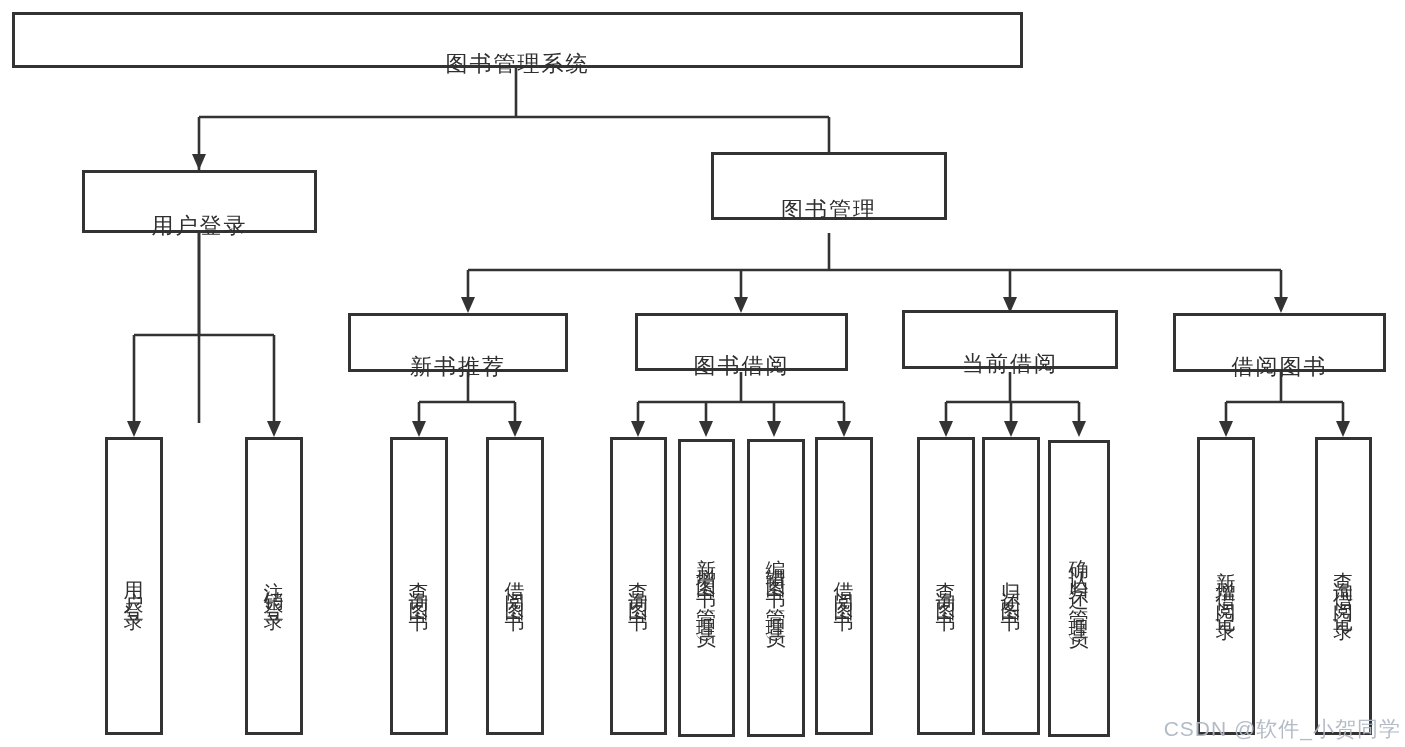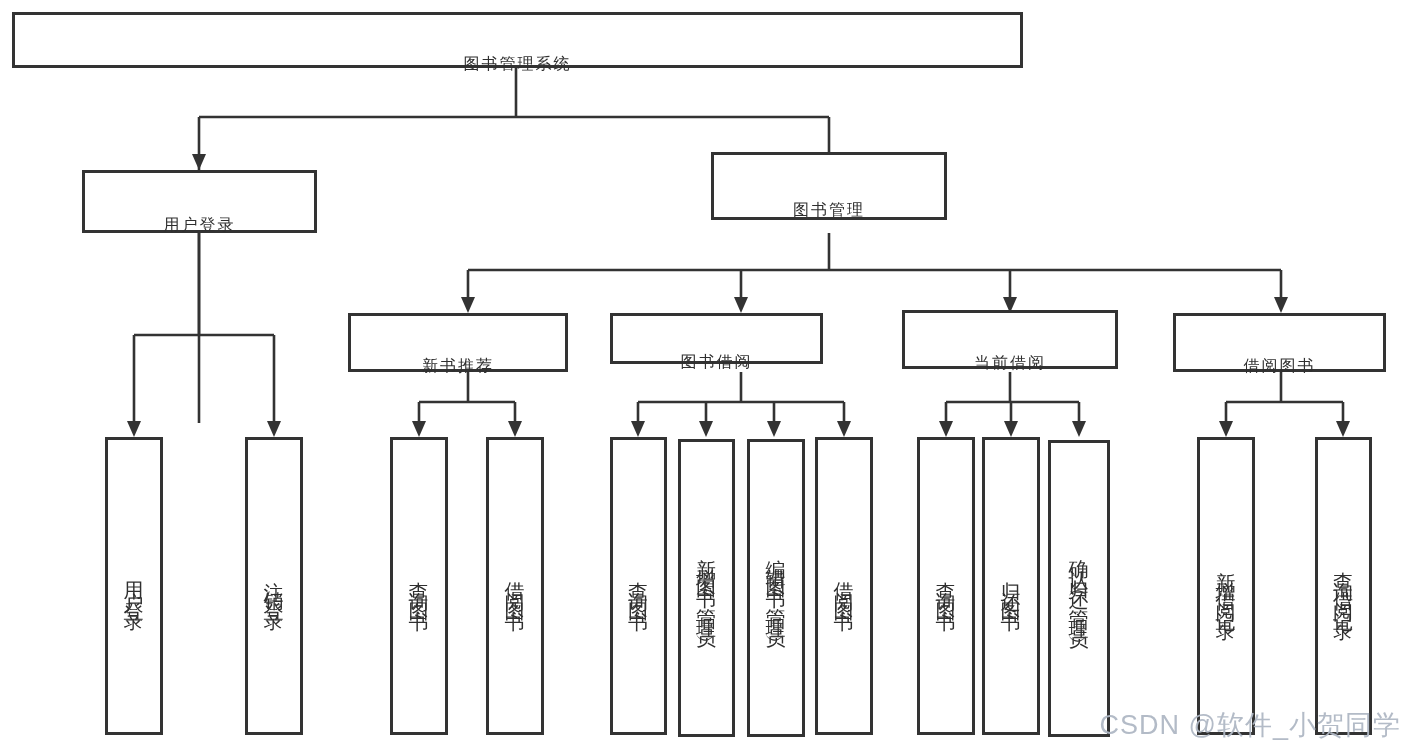--- a/index.html
+++ b/index.html
@@ -25,38 +25,38 @@
     position: absolute;
     box-sizing: border-box;
     border: 3px solid #333333;
     background: #ffffff;
     display: flex;
     align-items: center;
     justify-content: center;
     z-index: 2;
   }
   .hlabel {
-    font-size: 16px;
+    font-size: 22px;
     letter-spacing: 2px;
     color: #2f2f2f;
     white-space: nowrap;
     margin-top: 48px;
   }
   .vlabel {
     writing-mode: vertical-rl;
     font-size: 20px;
     letter-spacing: 10px;
     color: #2f2f2f;
     line-height: 1;
   }
   .watermark {
     position: absolute;
     right: 4px;
     bottom: 4px;
-    font-size: 27px;
+    font-size: 21px;
     letter-spacing: 1px;
     color: rgba(175, 183, 196, 0.95);
     z-index: 3;
     white-space: nowrap;
   }
 </style>
 </head>
 <body>
 
 <div class="canvas">
@@ -101,21 +101,21 @@
   <div class="box" style="left:82px; top:170px; width:235px; height:63px">
     <span class="hlabel">用户登录</span>
   </div>
   <div class="box" style="left:711px; top:152px; width:236px; height:68px">
     <span class="hlabel">图书管理</span>
   </div>
 
   <div class="box" style="left:348px; top:313px; width:220px; height:59px">
     <span class="hlabel">新书推荐</span>
   </div>
-  <div class="box" style="left:610px; top:313px; width:213px; height:51px">
+  <div class="box" style="left:635px; top:313px; width:213px; height:58px">
     <span class="hlabel">图书借阅</span>
   </div>
   <div class="box" style="left:902px; top:310px; width:216px; height:59px">
     <span class="hlabel">当前借阅</span>
   </div>
   <div class="box" style="left:1173px; top:313px; width:213px; height:59px">
     <span class="hlabel">借阅图书</span>
   </div>
 
   <div class="box" style="left:105px; top:437px; width:58px; height:298px">

